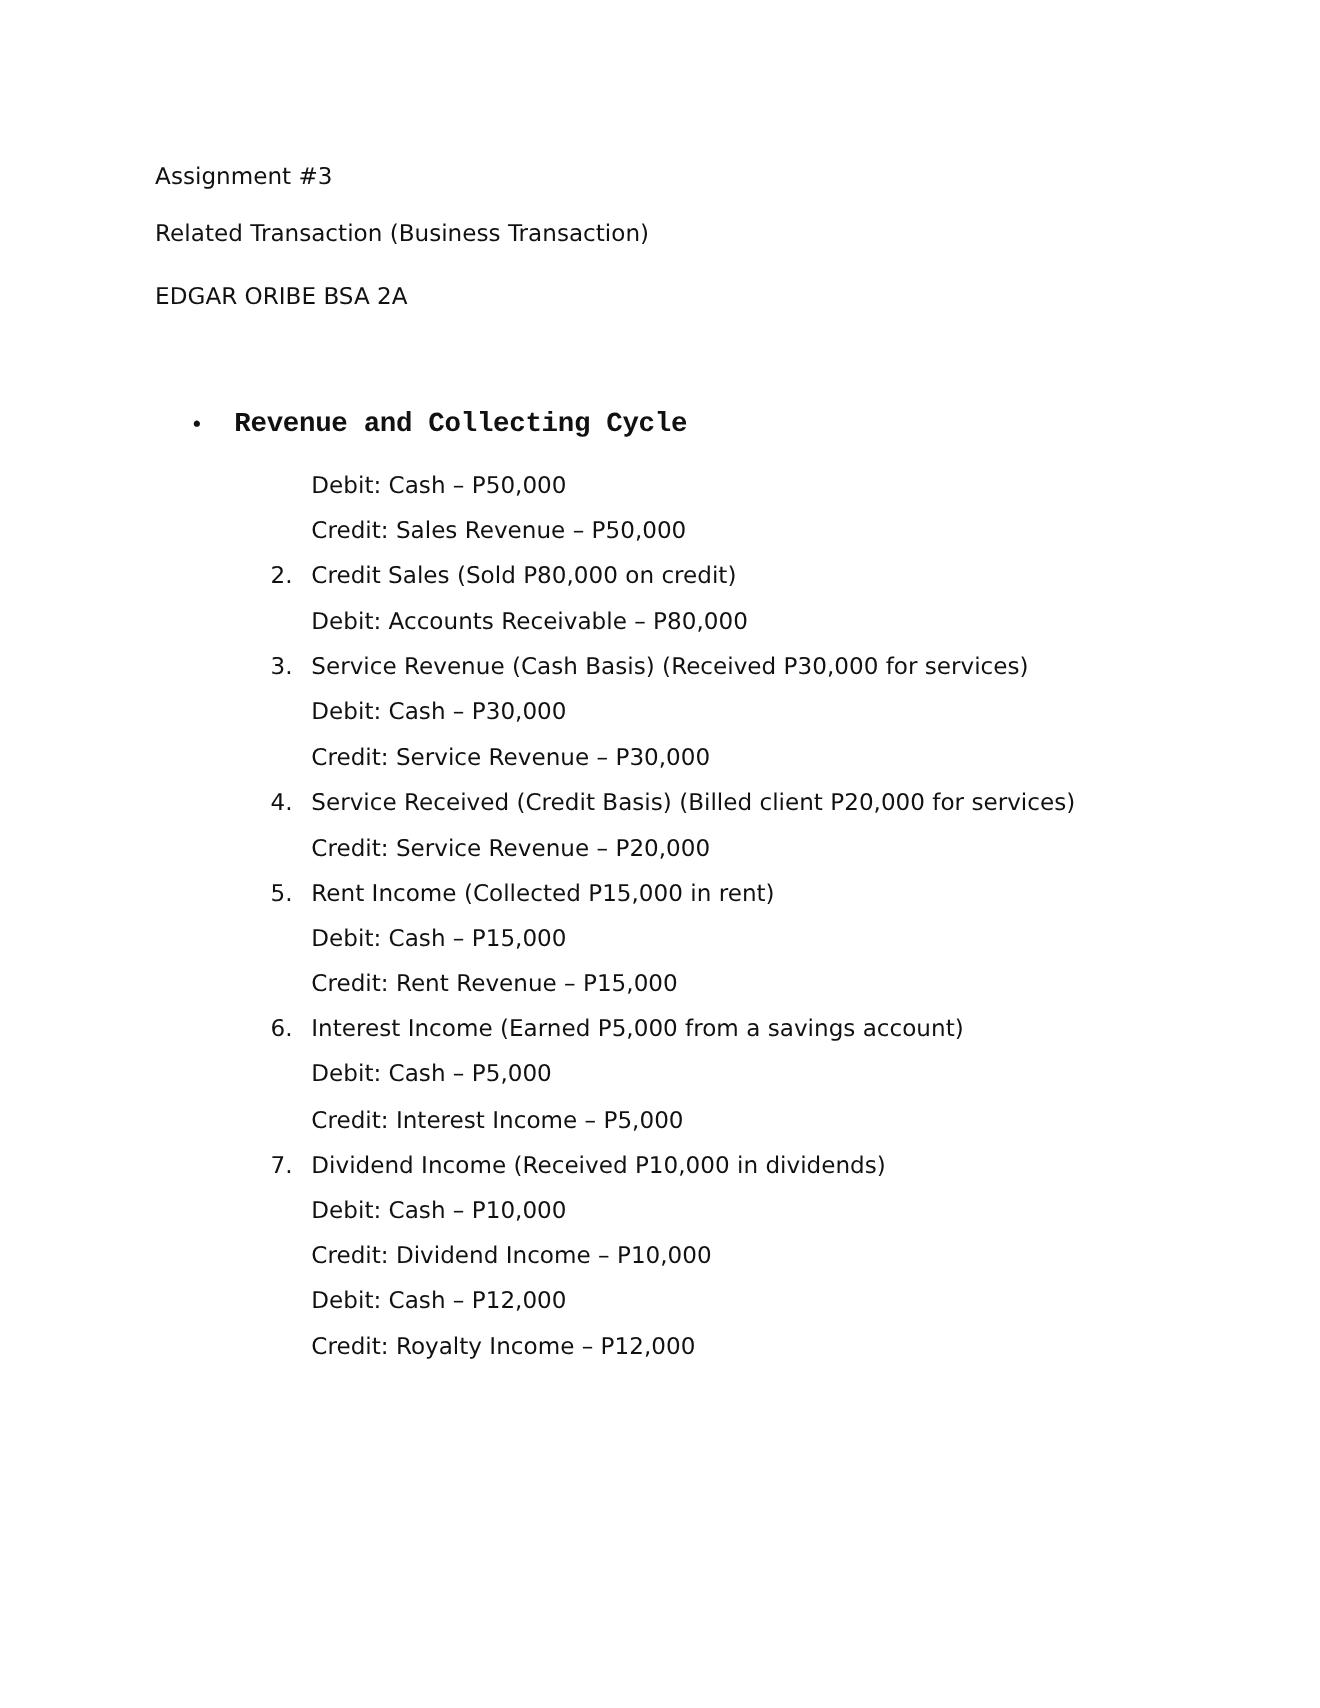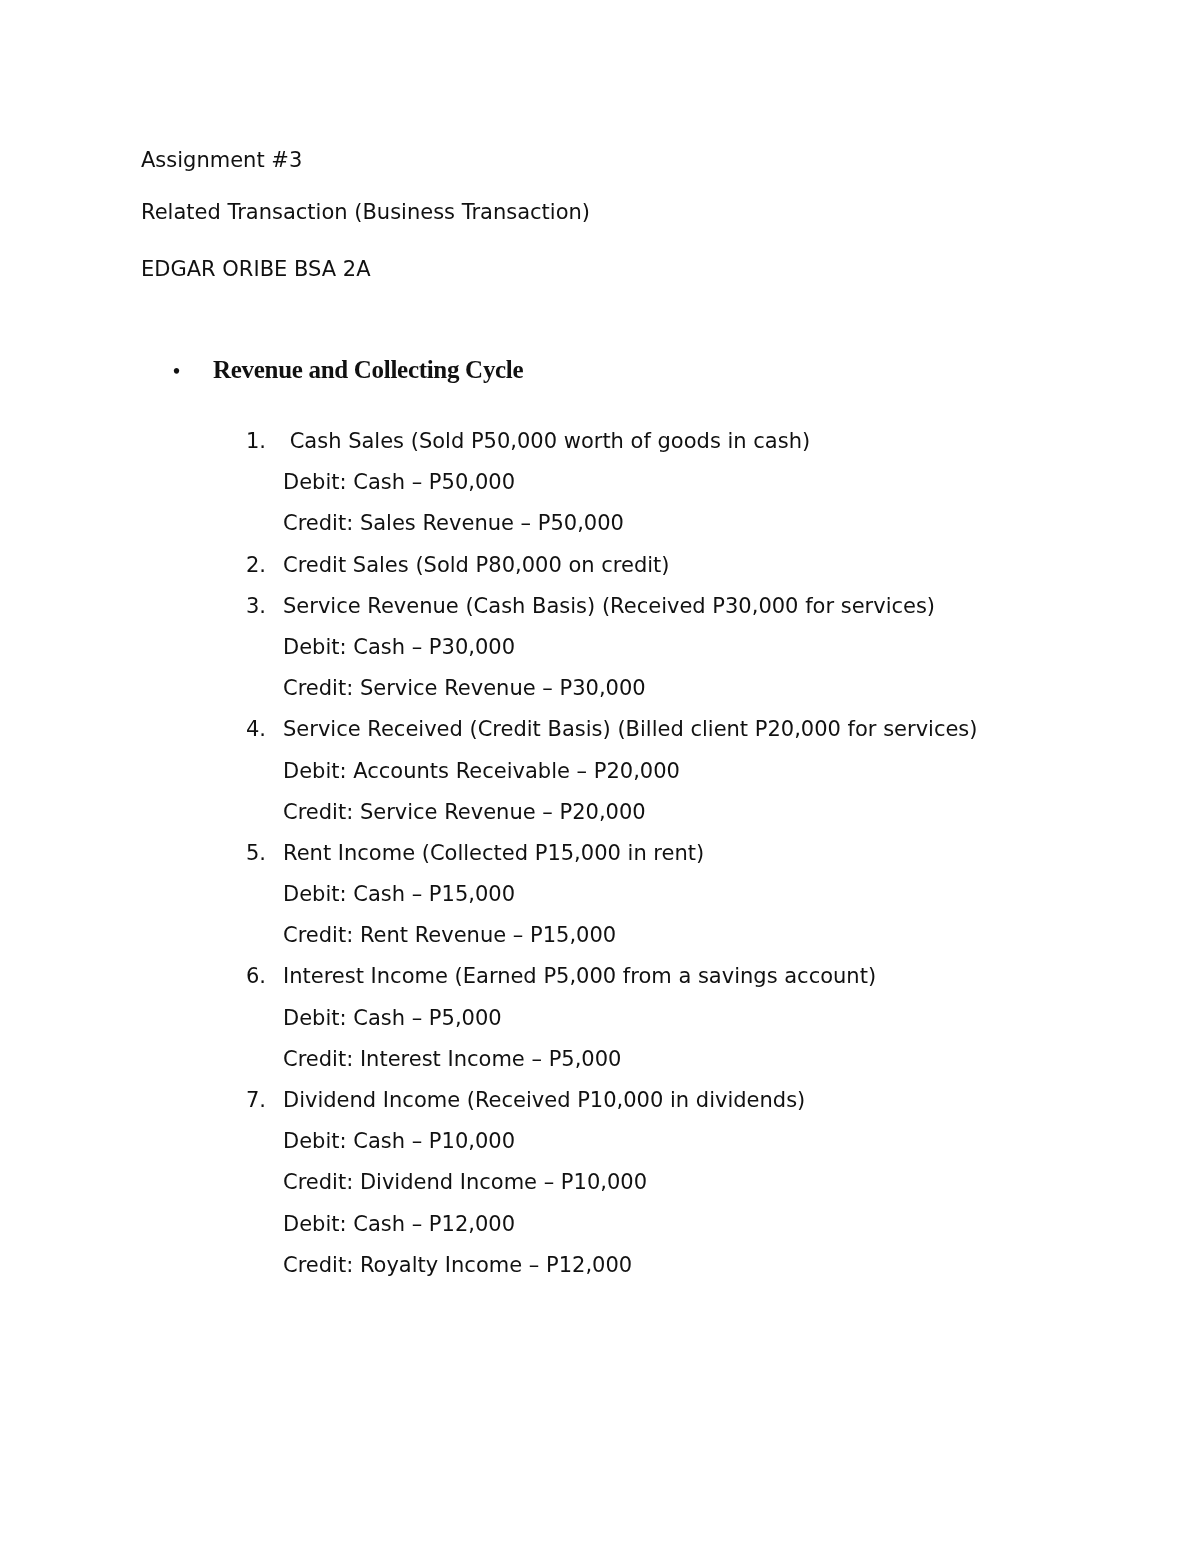--- a/index.html
+++ b/index.html
@@ -1,54 +1,53 @@
 <!DOCTYPE html>
 <html><head>
 <meta charset="utf-8">
 <style>
   html, body { margin: 0; padding: 0; background: #ffffff; }
   body { width: 1200px; height: 1553px; position: relative; overflow: hidden;
          font-family: "DejaVu Sans", sans-serif; color: #111111; }
   .hdr { position: absolute; left: 141px; font-size: 21px; line-height: 28px; white-space: nowrap; }
-  .section { position: absolute; left: 173px; top: 354px; font-size: 25px; line-height: 32px;
-             font-weight: bold; font-family: Liberation Serif, serif; letter-spacing: -0.3px; white-space: nowrap; }
+  .section { position: absolute; left: 173px; top: 370px; font-size: 25px; line-height: 32px;
+             font-weight: bold; font-family: Liberation Mono, monospace; letter-spacing: -0.3px; white-space: nowrap; }
   .bullet { display: inline-block; width: 40px; font-size: 20px; }
   .list { position: absolute; left: 246px; top: 424px; font-size: 21px; }
   .line { height: 41.2px; line-height: 34px; white-space: nowrap; }
   .num { display: inline-block; width: 37px; }
   .entry { padding-left: 37px; }
 </style>
 </head>
 <body>
 
 <div class="hdr" style="top:146px">Assignment #3</div>
 <div class="hdr" style="top:198px">Related Transaction (Business Transaction)</div>
 <div class="hdr" style="top:255px">EDGAR ORIBE BSA 2A</div>
 
 <div class="section">
   <span class="bullet">•</span><span>Revenue and Collecting Cycle</span>
 </div>
 
 <div class="list">
   <div>
-    <div class="line"><span class="num">1.</span><span> Cash Sales (Sold P50,000 worth of goods in cash)</span></div>
     <div class="line entry">Debit: Cash – P50,000</div>
     <div class="line entry">Credit: Sales Revenue – P50,000</div>
   </div>
   <div>
     <div class="line"><span class="num">2.</span><span>Credit Sales (Sold P80,000 on credit)</span></div>
+    <div class="line entry">Debit: Accounts Receivable – P80,000</div>
   </div>
   <div>
     <div class="line"><span class="num">3.</span><span>Service Revenue (Cash Basis) (Received P30,000 for services)</span></div>
     <div class="line entry">Debit: Cash – P30,000</div>
     <div class="line entry">Credit: Service Revenue – P30,000</div>
   </div>
   <div>
     <div class="line"><span class="num">4.</span><span>Service Received (Credit Basis) (Billed client P20,000 for services)</span></div>
-    <div class="line entry">Debit: Accounts Receivable – P20,000</div>
     <div class="line entry">Credit: Service Revenue – P20,000</div>
   </div>
   <div>
     <div class="line"><span class="num">5.</span><span>Rent Income (Collected P15,000 in rent)</span></div>
     <div class="line entry">Debit: Cash – P15,000</div>
     <div class="line entry">Credit: Rent Revenue – P15,000</div>
   </div>
   <div>
     <div class="line"><span class="num">6.</span><span>Interest Income (Earned P5,000 from a savings account)</span></div>
     <div class="line entry">Debit: Cash – P5,000</div>

